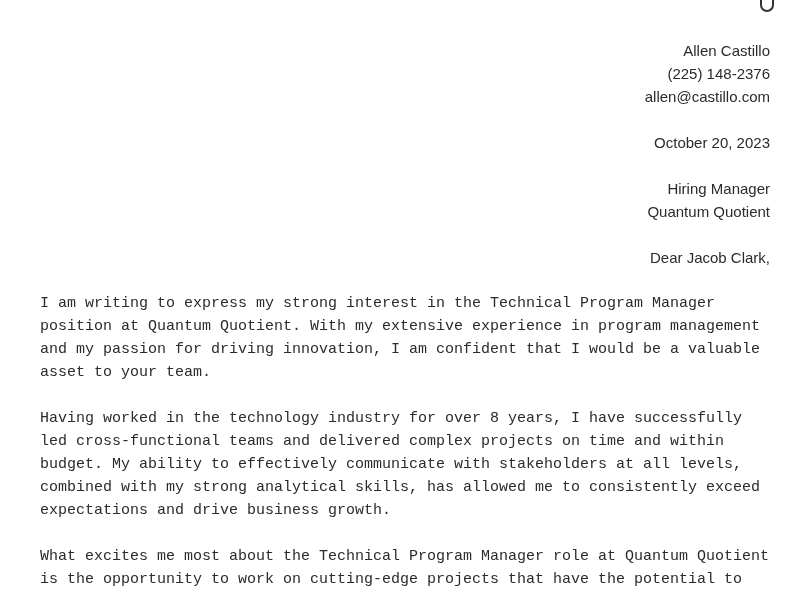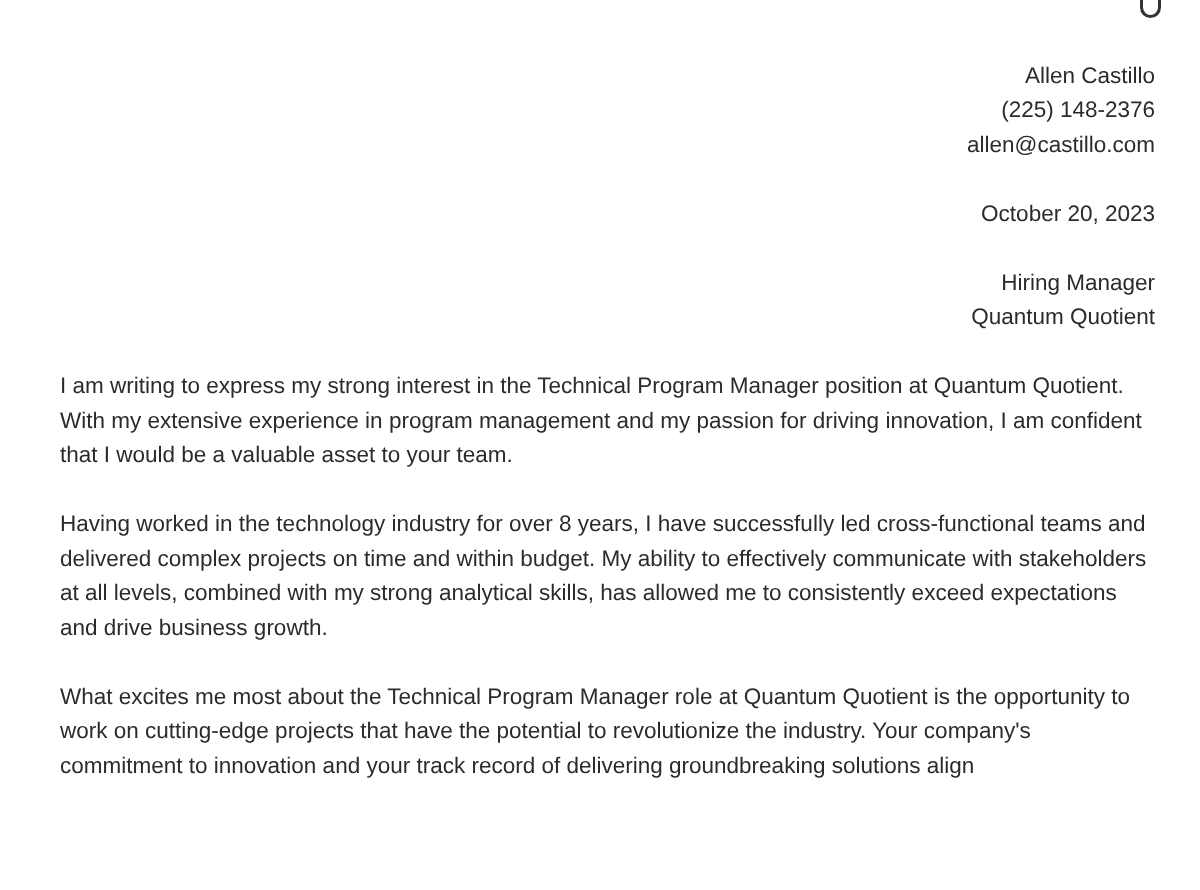--- a/index.html
+++ b/index.html
@@ -37,20 +37,21 @@
     .block {
       margin: 0 0 23px 0;
       text-align: right;
     }
     .line {
       display: block;
       white-space: nowrap;
     }
     p {
       margin: 0 0 23px 0;
+      font-family: Liberation Mono, monospace;
     }
   </style>
 </head>
 <body>
 
 <div class="top-glyph"></div>
 
 <div class="letter">
   <div class="block">
     <span class="line">Allen Castillo</span>
@@ -60,17 +61,20 @@
 
   <div class="block">
     <span class="line">October 20, 2023</span>
   </div>
 
   <div class="block">
     <span class="line">Hiring Manager</span>
     <span class="line">Quantum Quotient</span>
   </div>
 
+  <div class="block">
+    <span class="line">Dear Jacob Clark,</span>
+  </div>
 
   <p>I am writing to express my strong interest in the Technical Program Manager position at Quantum Quotient. With my extensive experience in program management and my passion for driving innovation, I am confident that I would be a valuable asset to your team.</p>
   <p>Having worked in the technology industry for over 8 years, I have successfully led cross-functional teams and delivered complex projects on time and within budget. My ability to effectively communicate with stakeholders at all levels, combined with my strong analytical skills, has allowed me to consistently exceed expectations and drive business growth.</p>
   <p>What excites me most about the Technical Program Manager role at Quantum Quotient is the opportunity to work on cutting-edge projects that have the potential to revolutionize the industry. Your company's commitment to innovation and your track record of delivering groundbreaking solutions align</p>
 </div>
 
 </body></html>

